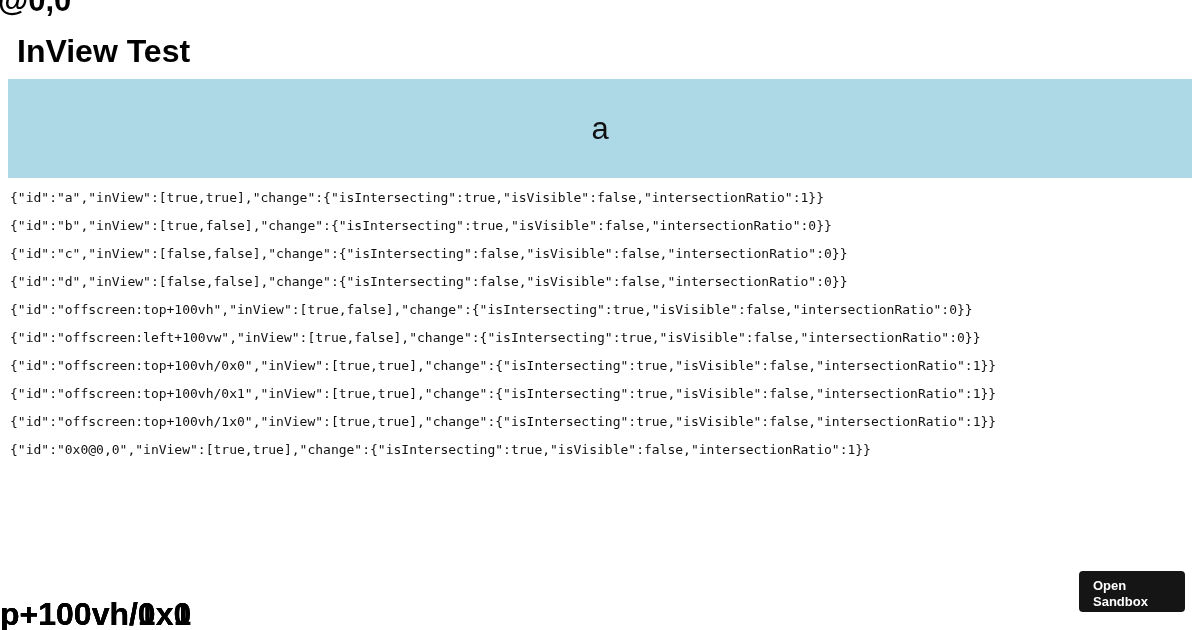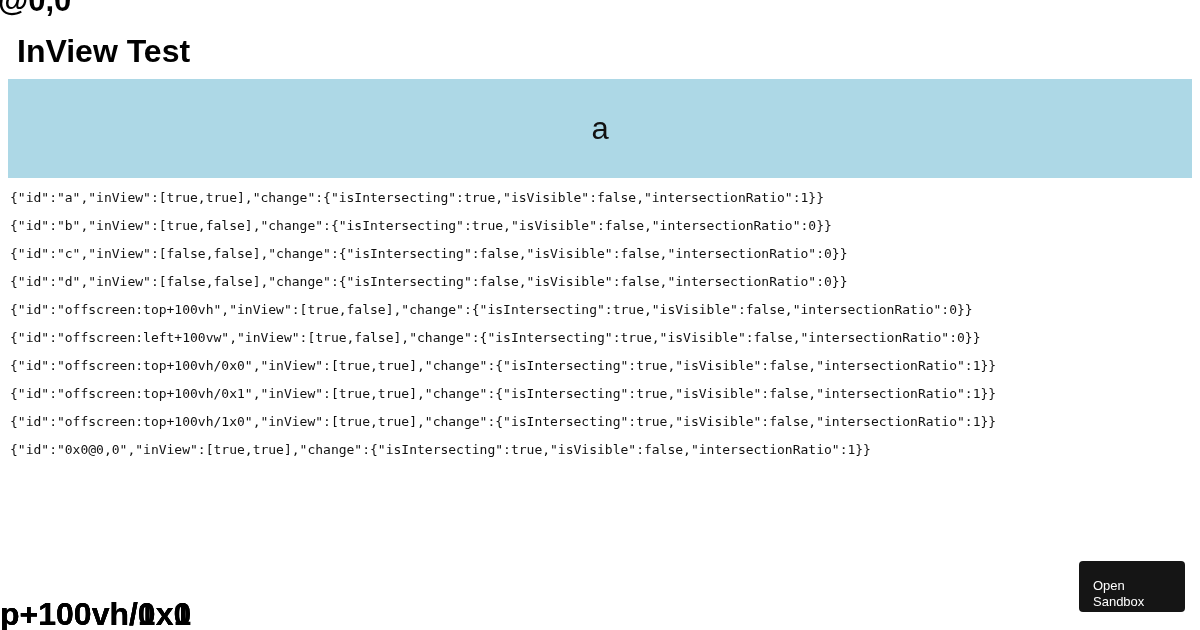--- a/index.html
+++ b/index.html
@@ -41,25 +41,26 @@
   
   .bottom-clip-label {
     position:absolute; top:596px; left:0;
     font-size:32px; font-weight:bold; color:#000;
     white-space:nowrap;
   }
   
   .open-sandbox {
     position:absolute; right:15px; bottom:18px;
     display:block; width:80px;
-    padding:17px 12px 2px 14px;
+    padding:7px 12px 2px 14px;
     border-radius:4px;
     font-size:13px; line-height:16px;
     text-decoration:none;
     cursor:pointer;
+    font-weight:bold;
   }
 </style>
 </head>
 <body>
 
 <div class="top-clip-label">@0,0</div>
 
 <h1 class="page-title">InView Test</h1>
 
 <div class="inview-box" id="inview-box" style="background: rgb(173, 216, 230); color: rgb(17, 17, 17);">

